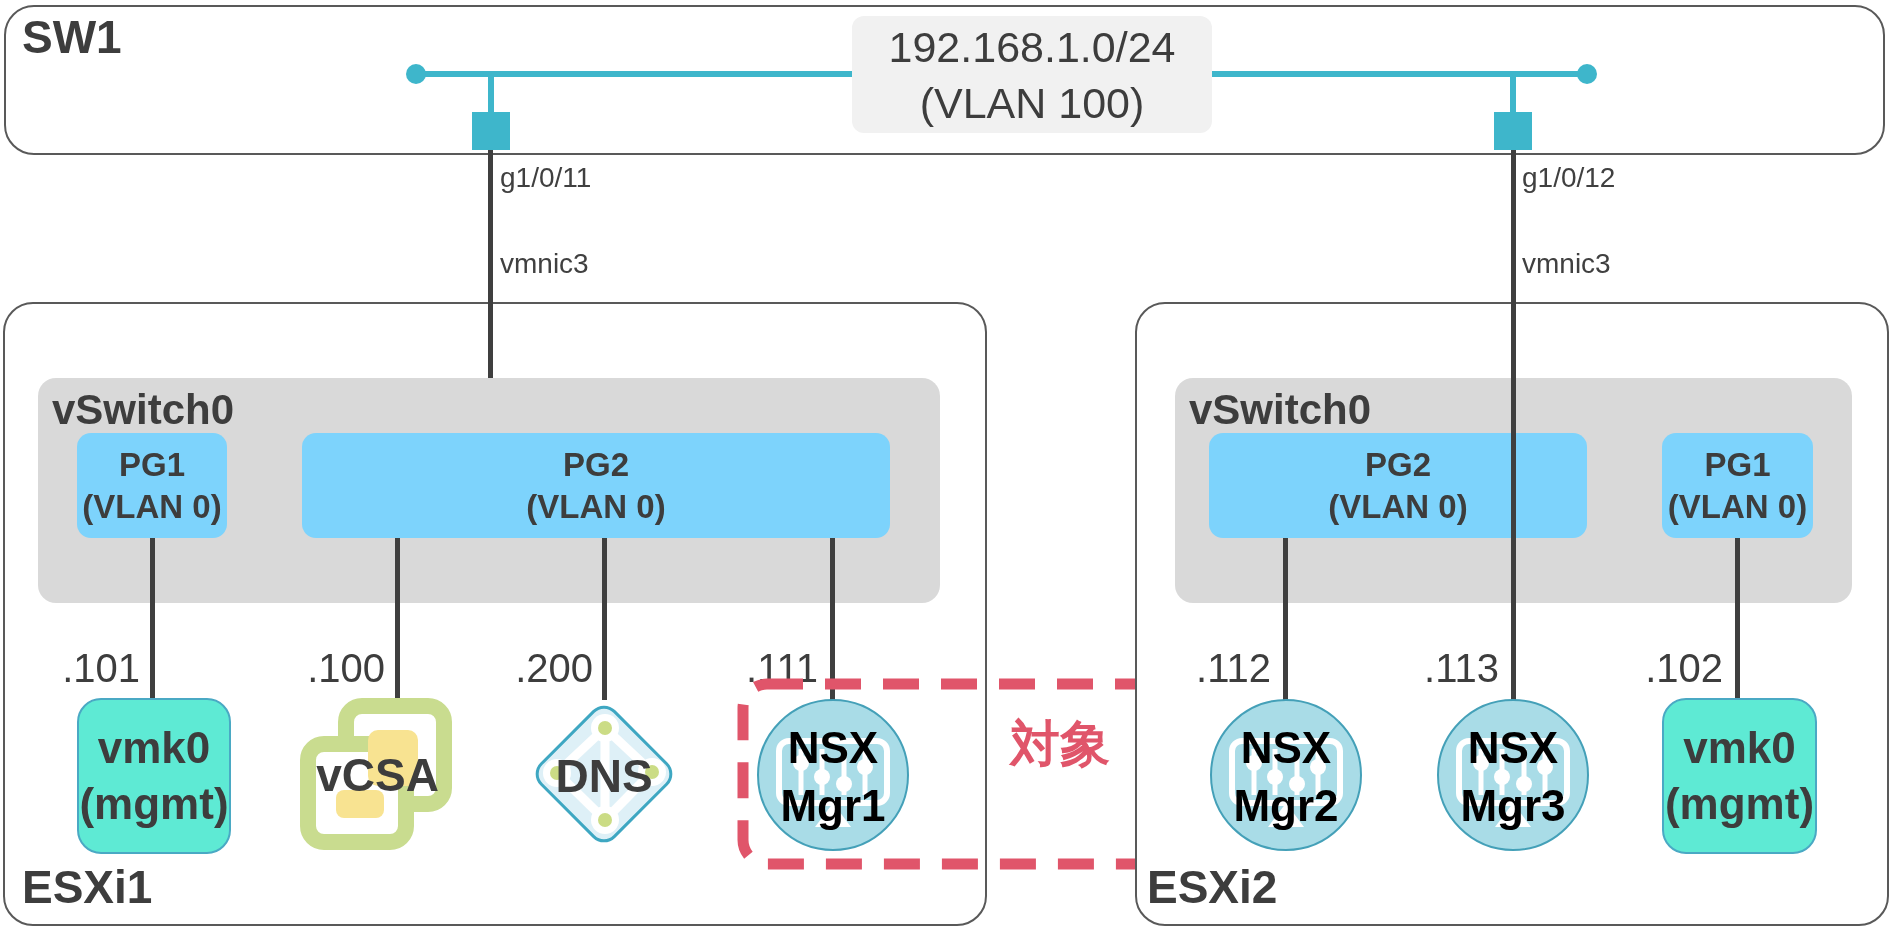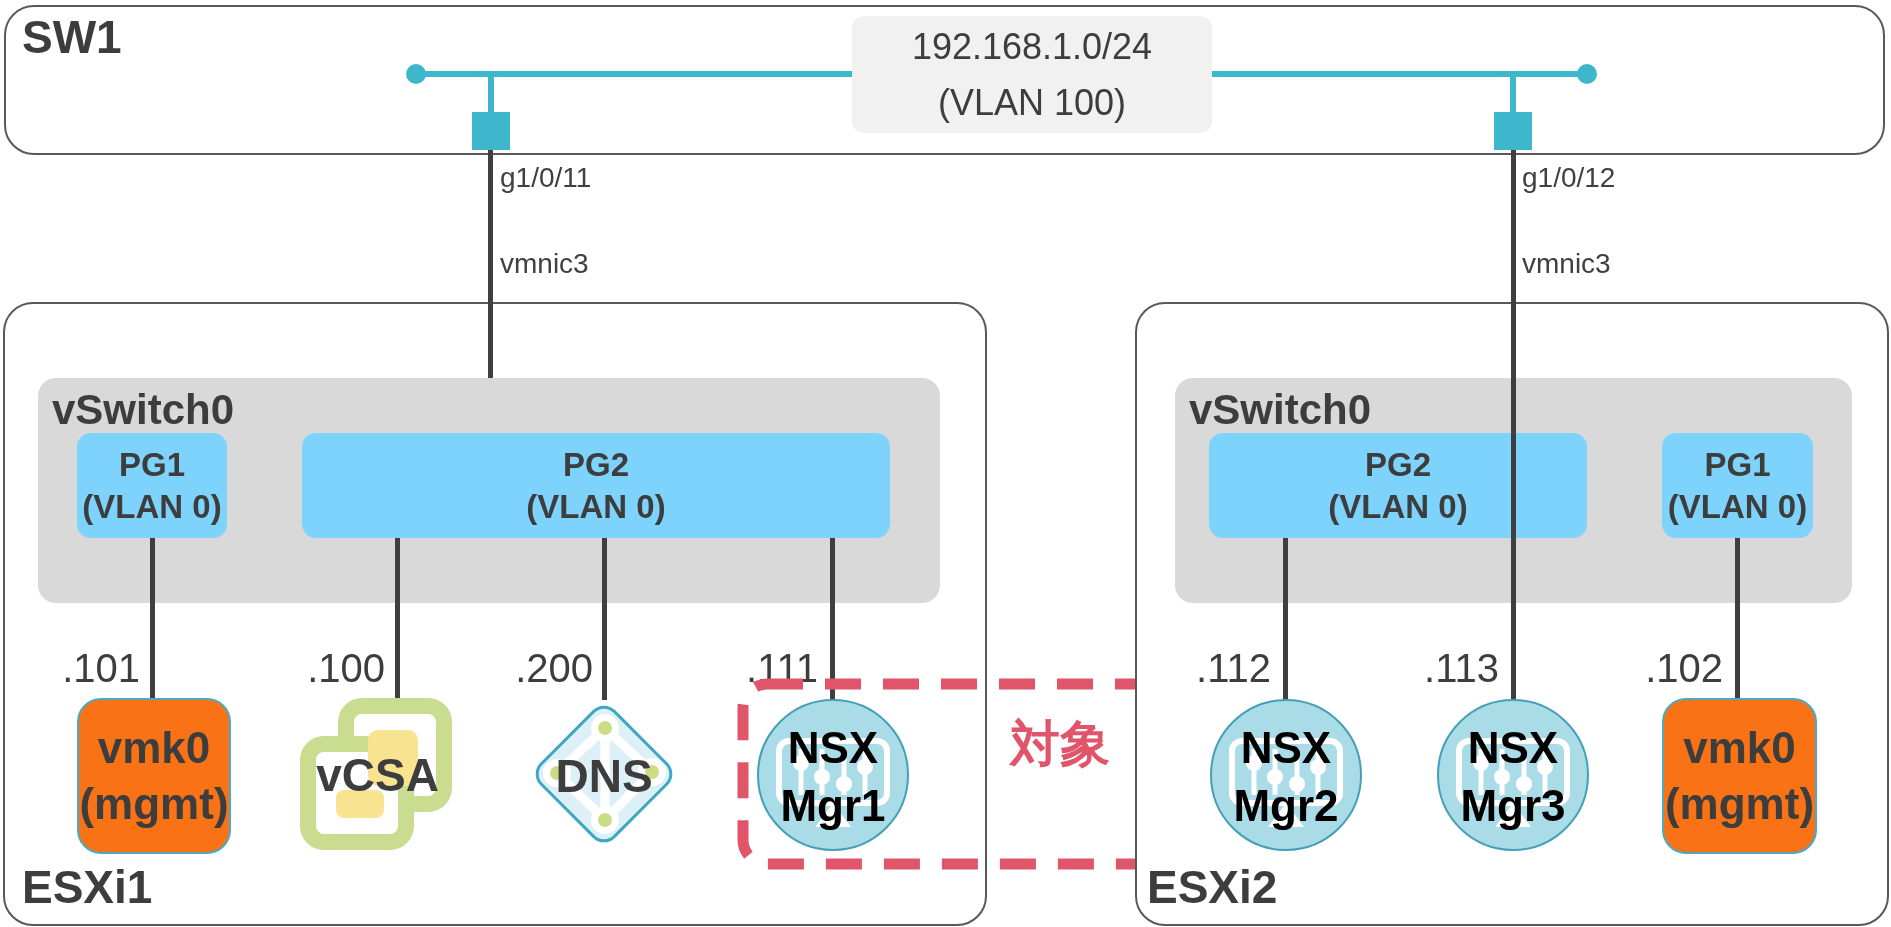--- a/index.html
+++ b/index.html
@@ -11,33 +11,33 @@
   
   .host-box{border:2px solid #595959;border-radius:30px;background:#ffffff;}
   .host-label{font-size:46px;font-weight:bold;color:#3d3d3d;white-space:nowrap;}
   
   .bus{background:#3eb6cb;height:6px;}
   .bus-dot{width:20px;height:20px;border-radius:50%;background:#3eb6cb;}
   .stem{width:6px;background:#3eb6cb;}
   .port-square{width:38px;height:38px;background:#3eb6cb;}
   
   .subnet-box{background:#f1f1f1;border-radius:12px;display:flex;flex-direction:column;
-    justify-content:center;align-items:center;font-size:36px;line-height:56px;color:#3d3d3d;}
+    justify-content:center;align-items:center;font-size:43px;line-height:56px;color:#3d3d3d;}
   .small-label{font-size:28px;color:#404040;white-space:nowrap;}
   
   .vswitch-box{background:#d9d9d9;border-radius:18px;}
   .vswitch-label{font-size:42px;font-weight:bold;color:#3d3d3d;white-space:nowrap;}
   .pg-box{background:#7dd3fc;border-radius:14px;display:flex;flex-direction:column;
     justify-content:center;align-items:center;font-size:33px;font-weight:bold;
     line-height:42px;color:#3d3d3d;}
   
   .wire{width:5px;background:#3f3f3f;}
   .ip-label{width:120px;text-align:right;font-size:40px;color:#3d3d3d;}
   
-  .vmk-box{background:#f97316;border:2px solid #4aa9c4;border-radius:24px;
+  .vmk-box{background:#5eead4;border:2px solid #4aa9c4;border-radius:24px;
     display:flex;flex-direction:column;justify-content:center;align-items:center;
     font-size:44px;font-weight:bold;line-height:56px;color:#3d3d3d;}
   .nsx-circle{width:152px;height:152px;border-radius:50%;background:#a9dce7;border:2px solid #44a0b8;box-sizing:border-box;}
   .nsx-text{width:152px;text-align:center;font-size:44px;font-weight:bold;line-height:58px;color:#000000;}
   .dns-diamond{width:106px;height:106px;background:#def0f7;border:3px solid #3ea7c2;
     border-radius:16px;transform:rotate(45deg);box-sizing:border-box;}
   .device-word{font-size:46px;font-weight:bold;color:#3d3d3d;text-align:center;width:100%;}
   .ring{border:16px solid #c9dc8f;border-radius:24px;background:#ffffff;box-sizing:border-box;}
   .ychip{background:#f8e391;}
   

